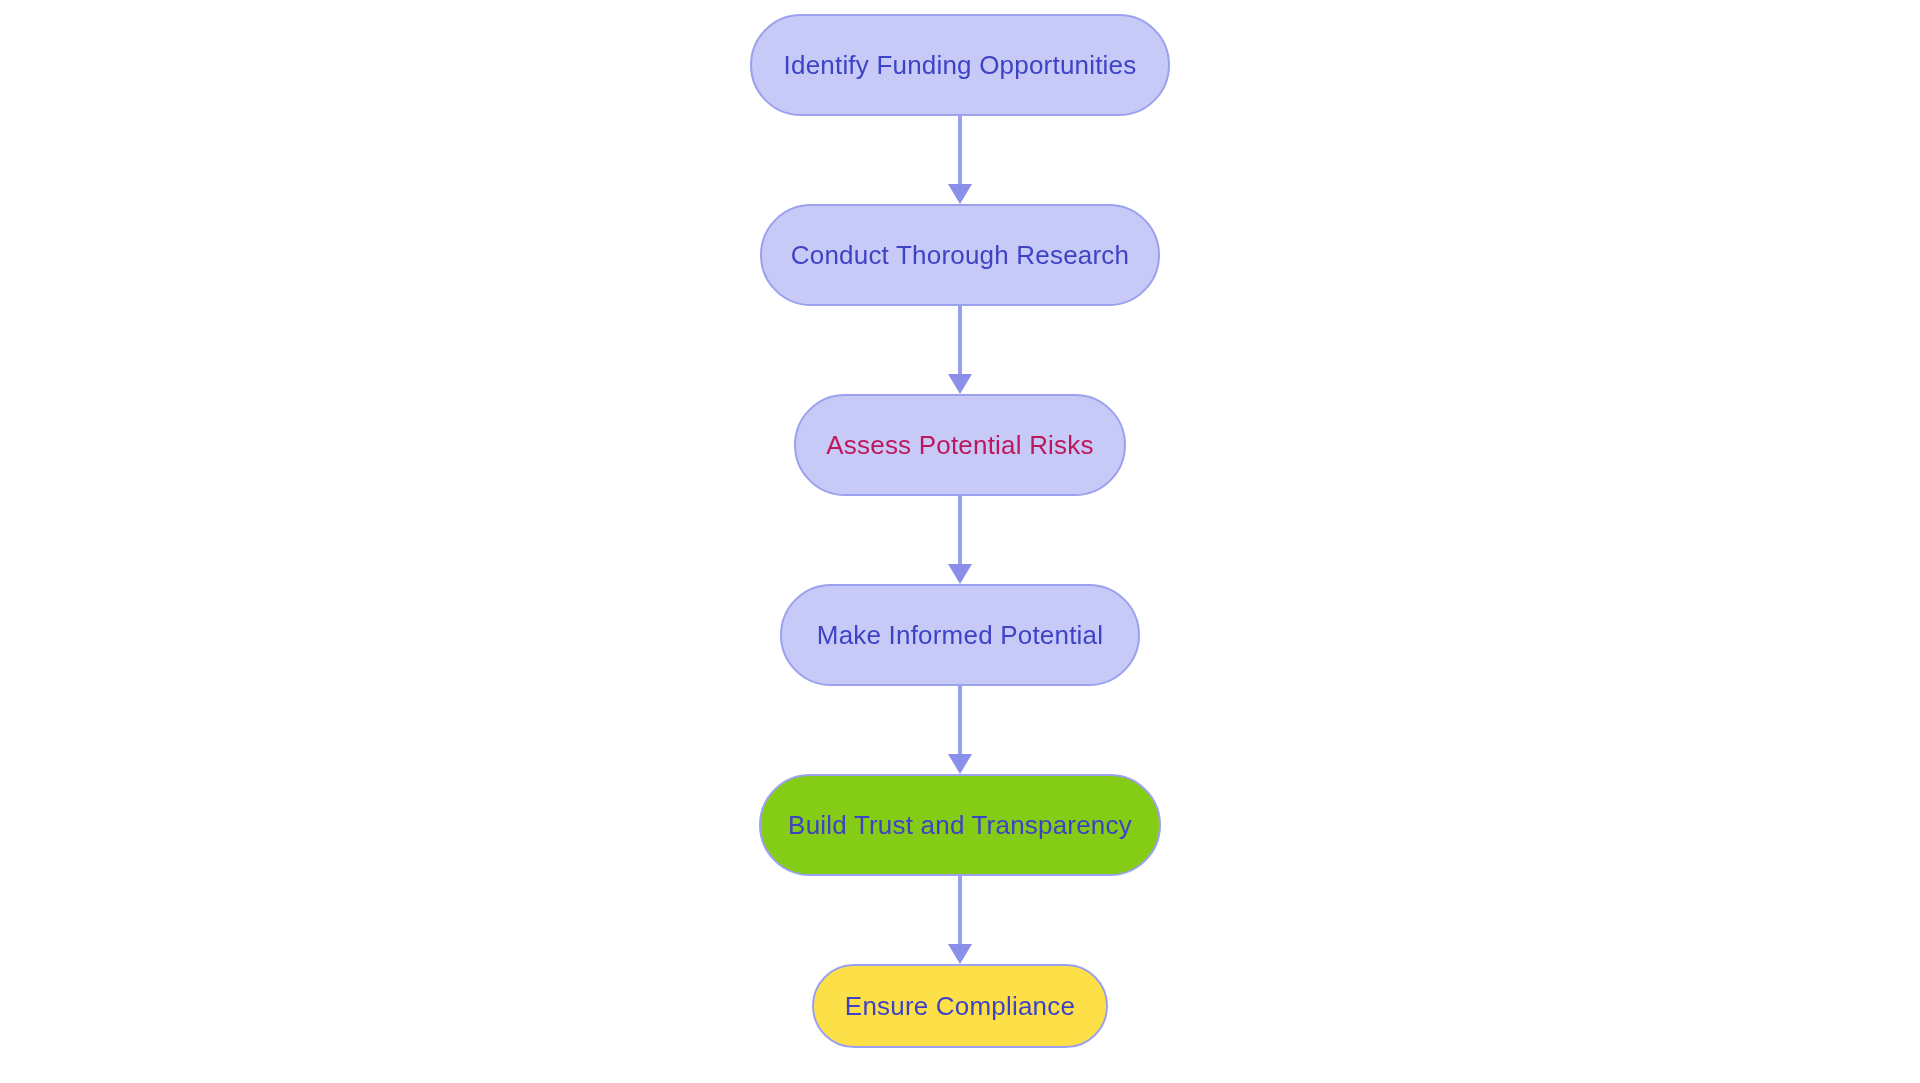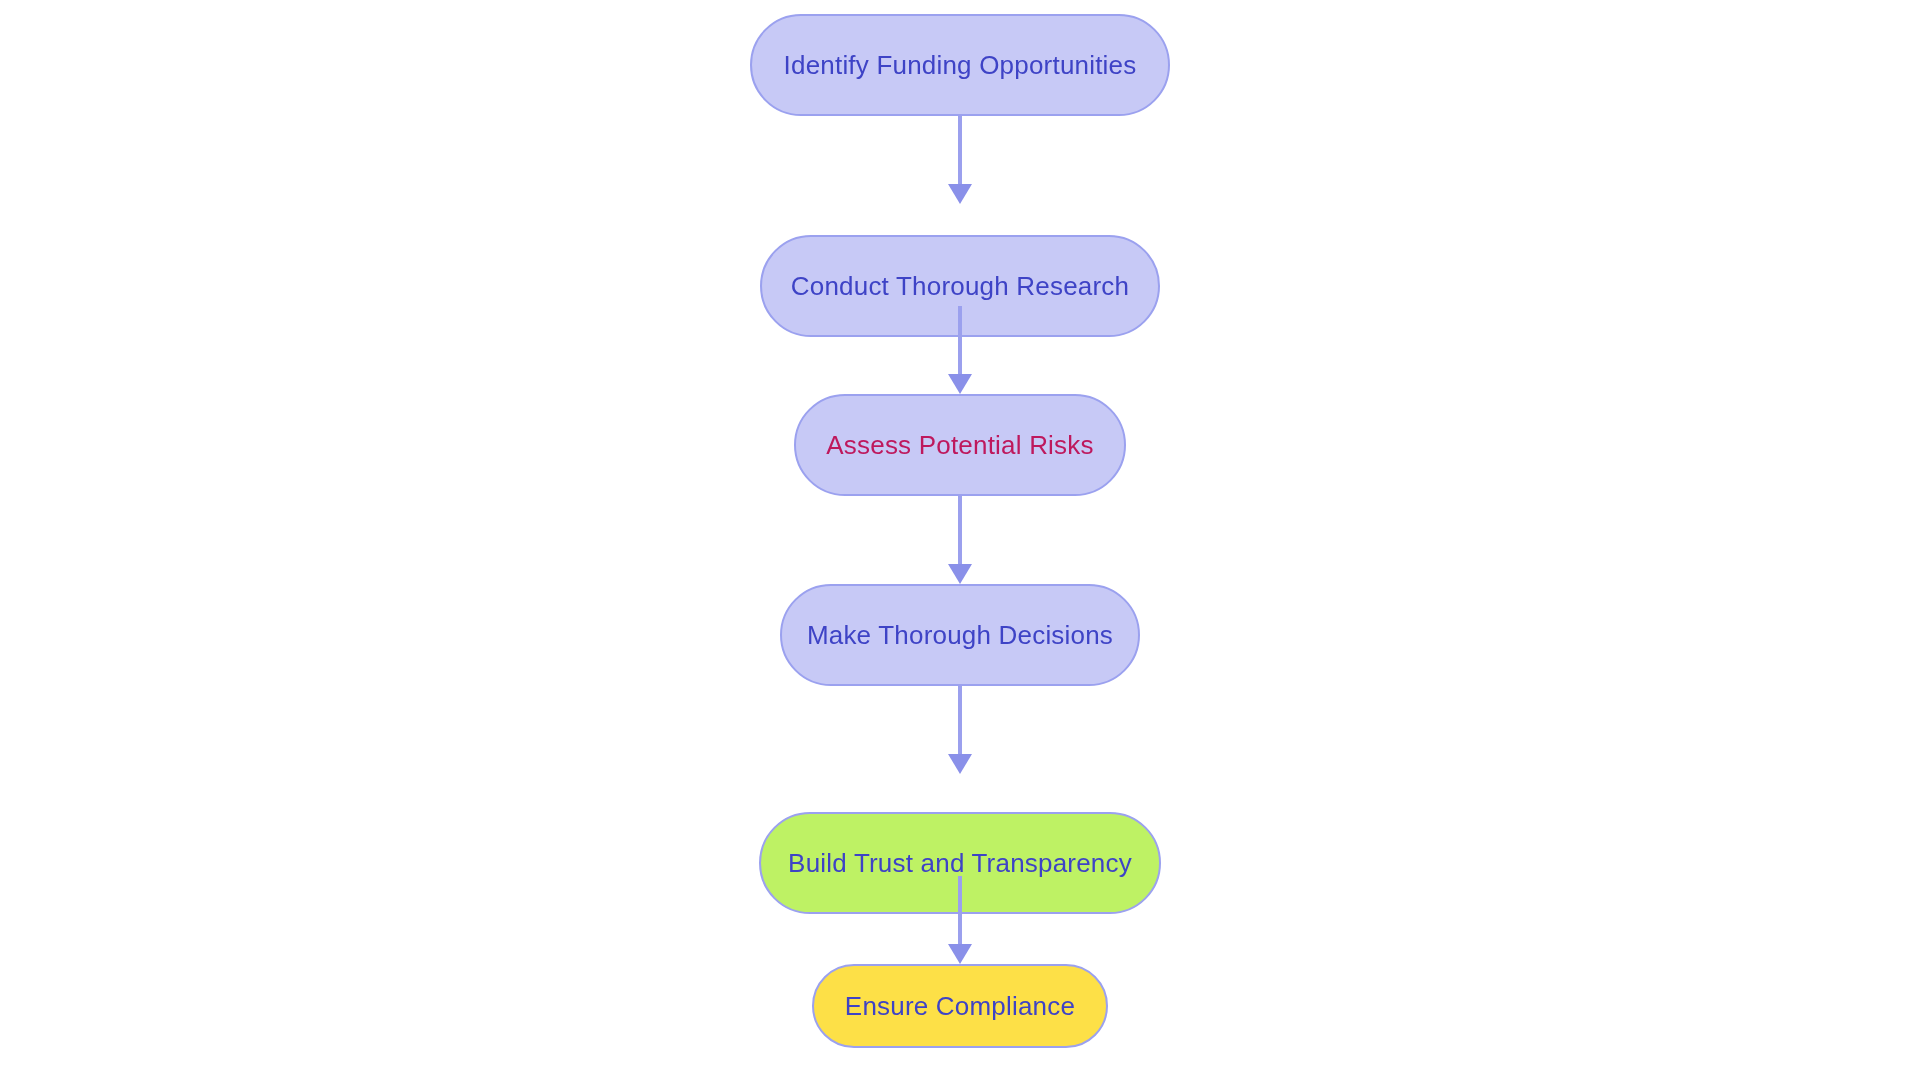--- a/index.html
+++ b/index.html
@@ -53,42 +53,42 @@
 <body>
 
 <div class="canvas" style="background: rgb(255, 255, 255);">
     <div class="flow-node" style="top: 14px; left: 750px; width: 420px; height: 102px; background: rgb(199, 201, 246); border-color: rgb(155, 161, 239); color: rgb(62, 67, 198);">
       <span>Identify Funding Opportunities</span>
     </div>
     <div class="flow-arrow" style="top: 116px; left: 948px; width: 24px; height: 88px;">
       <div class="arrow-line" style="left: 10px; width: 4px; height: 70px; background: rgb(155, 160, 238);"></div>
       <div class="arrow-head" style="top: 68px; border-left-width: 12px; border-right-width: 12px; border-top-width: 20px; border-top-color: rgb(138, 144, 233);"></div>
     </div>
-    <div class="flow-node" style="top: 204px; left: 760px; width: 400px; height: 102px; background: rgb(199, 201, 246); border-color: rgb(155, 161, 239); color: rgb(62, 67, 198); margin-top: 31px;">
+    <div class="flow-node" style="top: 204px; left: 760px; width: 400px; height: 102px; background: rgb(199, 201, 246); border-color: rgb(155, 161, 239); color: rgb(62, 67, 198);">
       <span>Conduct Thorough Research</span>
     </div>
     <div class="flow-arrow" style="top: 306px; left: 948px; width: 24px; height: 88px;">
       <div class="arrow-line" style="left: 10px; width: 4px; height: 70px; background: rgb(155, 160, 238);"></div>
       <div class="arrow-head" style="top: 68px; border-left-width: 12px; border-right-width: 12px; border-top-width: 20px; border-top-color: rgb(138, 144, 233);"></div>
     </div>
     <div class="flow-node" style="top: 394px; left: 794px; width: 332px; height: 102px; background: rgb(199, 201, 246); border-color: rgb(155, 161, 239); color: #be185d;">
       <span>Assess Potential Risks</span>
     </div>
     <div class="flow-arrow" style="top: 496px; left: 948px; width: 24px; height: 88px;">
       <div class="arrow-line" style="left: 10px; width: 4px; height: 70px; background: rgb(155, 160, 238);"></div>
       <div class="arrow-head" style="top: 68px; border-left-width: 12px; border-right-width: 12px; border-top-width: 20px; border-top-color: rgb(138, 144, 233);"></div>
     </div>
     <div class="flow-node" style="top: 584px; left: 780px; width: 360px; height: 102px; background: rgb(199, 201, 246); border-color: rgb(155, 161, 239); color: rgb(62, 67, 198);">
-      <span>Make Thorough Decisions</span>
+      <span>Make Informed Potential</span>
     </div>
     <div class="flow-arrow" style="top: 686px; left: 948px; width: 24px; height: 88px;">
       <div class="arrow-line" style="left: 10px; width: 4px; height: 70px; background: rgb(155, 160, 238);"></div>
       <div class="arrow-head" style="top: 68px; border-left-width: 12px; border-right-width: 12px; border-top-width: 20px; border-top-color: rgb(138, 144, 233);"></div>
     </div>
-    <div class="flow-node" style="top: 812px; left: 759px; width: 402px; height: 102px; background: #bef264; border-color: rgb(155, 161, 239); color: rgb(62, 67, 198);">
+    <div class="flow-node" style="top: 774px; left: 759px; width: 402px; height: 102px; background: #84cc16; border-color: rgb(155, 161, 239); color: rgb(62, 67, 198);">
       <span>Build Trust and Transparency</span>
     </div>
     <div class="flow-arrow" style="top: 876px; left: 948px; width: 24px; height: 88px;">
       <div class="arrow-line" style="left: 10px; width: 4px; height: 70px; background: rgb(155, 160, 238);"></div>
       <div class="arrow-head" style="top: 68px; border-left-width: 12px; border-right-width: 12px; border-top-width: 20px; border-top-color: rgb(138, 144, 233);"></div>
     </div>
     <div class="flow-node" style="top: 964px; left: 812px; width: 296px; height: 84px; background: #fde047; border-color: rgb(155, 161, 239); color: rgb(62, 67, 198);">
       <span>Ensure Compliance</span>
     </div>
   </div>

